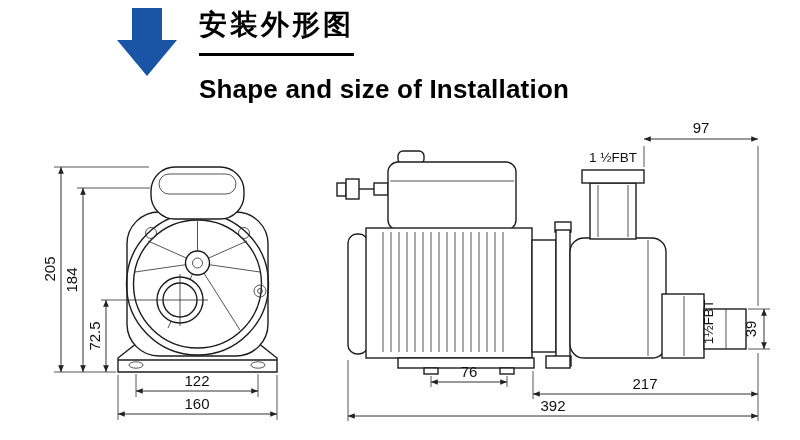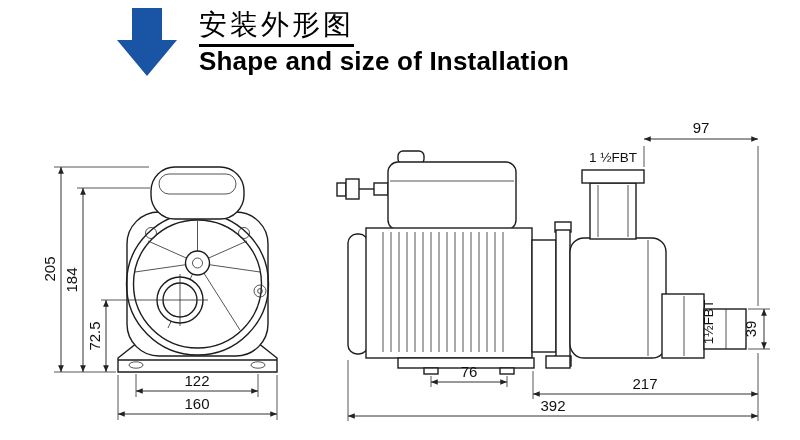--- a/index.html
+++ b/index.html
@@ -1,23 +1,23 @@
 <!DOCTYPE html>
 <html><head>
 <meta charset="utf-8">
 <style>
   *{margin:0;padding:0;box-sizing:border-box}
   html,body{background:#fff;font-family:"Liberation Sans",sans-serif}
   .page{position:relative;width:800px;height:440px;background:#fff;overflow:hidden}
   .hdr{position:absolute;left:0;top:0;width:800px;height:95px;z-index:2}
   .arrow-wrap{position:absolute;left:117px;top:8px;width:60px;height:70px}
   .titles{position:absolute;left:199px;top:10px;width:580px}
-  .title-zh{font-size:28px;font-weight:normal;color:#000;letter-spacing:3px;display:inline-block;
-            border-bottom:3px solid #000;padding-bottom:3px;line-height:1.1}
-  .title-en{font-size:26px;font-weight:bold;color:#000;margin-top:0;letter-spacing:.2px;line-height:1.1}
+  .title-zh{font-size:28px;font-weight:bold;color:#000;letter-spacing:3px;display:inline-block;
+            border-bottom:3px solid #000;padding-bottom:12px;line-height:1.1}
+  .title-en{font-size:26px;font-weight:bold;color:#000;margin-top:19px;letter-spacing:.2px;line-height:1.1}
   svg.drawing{position:absolute;left:0;top:0;z-index:1}
   .ln{stroke:#1d1d1d;stroke-width:1.4;fill:none}
   .fw{stroke:#1d1d1d;stroke-width:1.4;fill:#fff}
   .thin{stroke:#2a2a2a;stroke-width:.8;fill:none}
   .dim{stroke:#333;stroke-width:1;fill:none}
   .ext{stroke:#444;stroke-width:.9;fill:none}
   .dtx{font-family:"Liberation Sans",sans-serif;font-size:15px;fill:#111}
   .stx{font-family:"Liberation Sans",sans-serif;font-size:13.5px;fill:#111}
 </style>
 </head>

